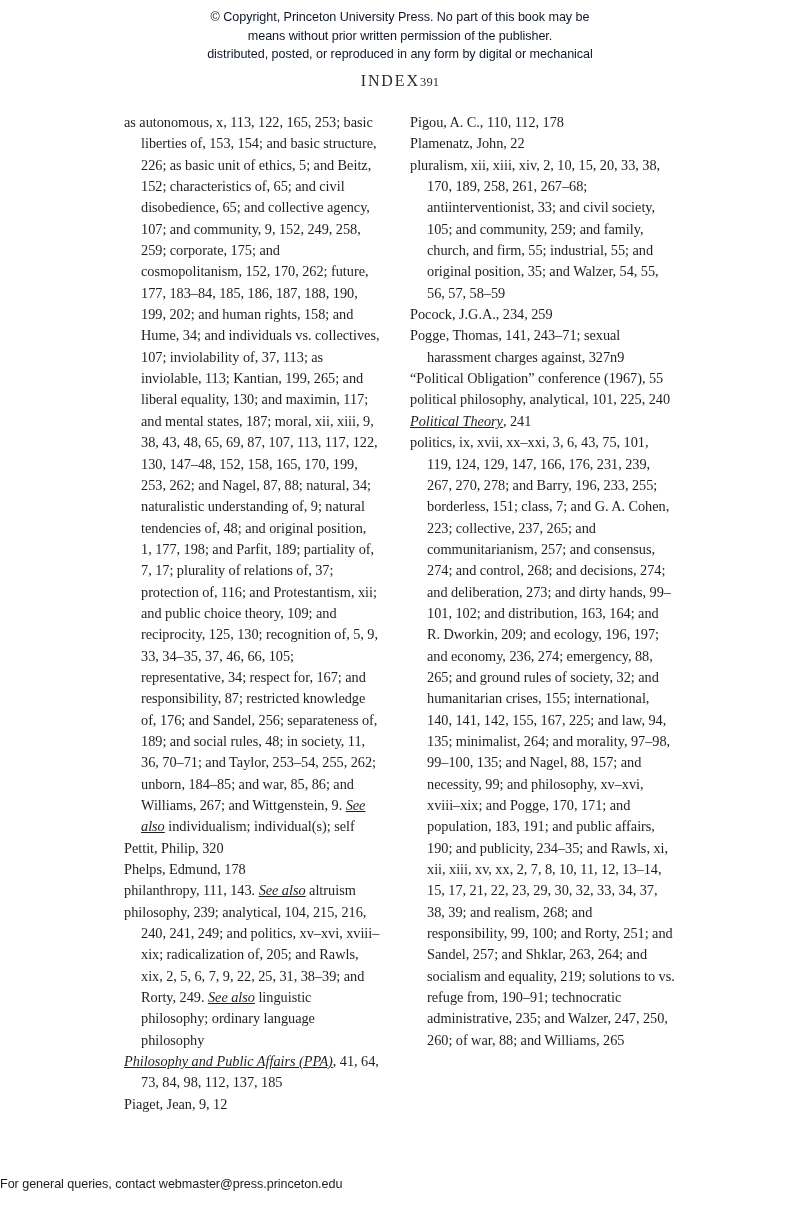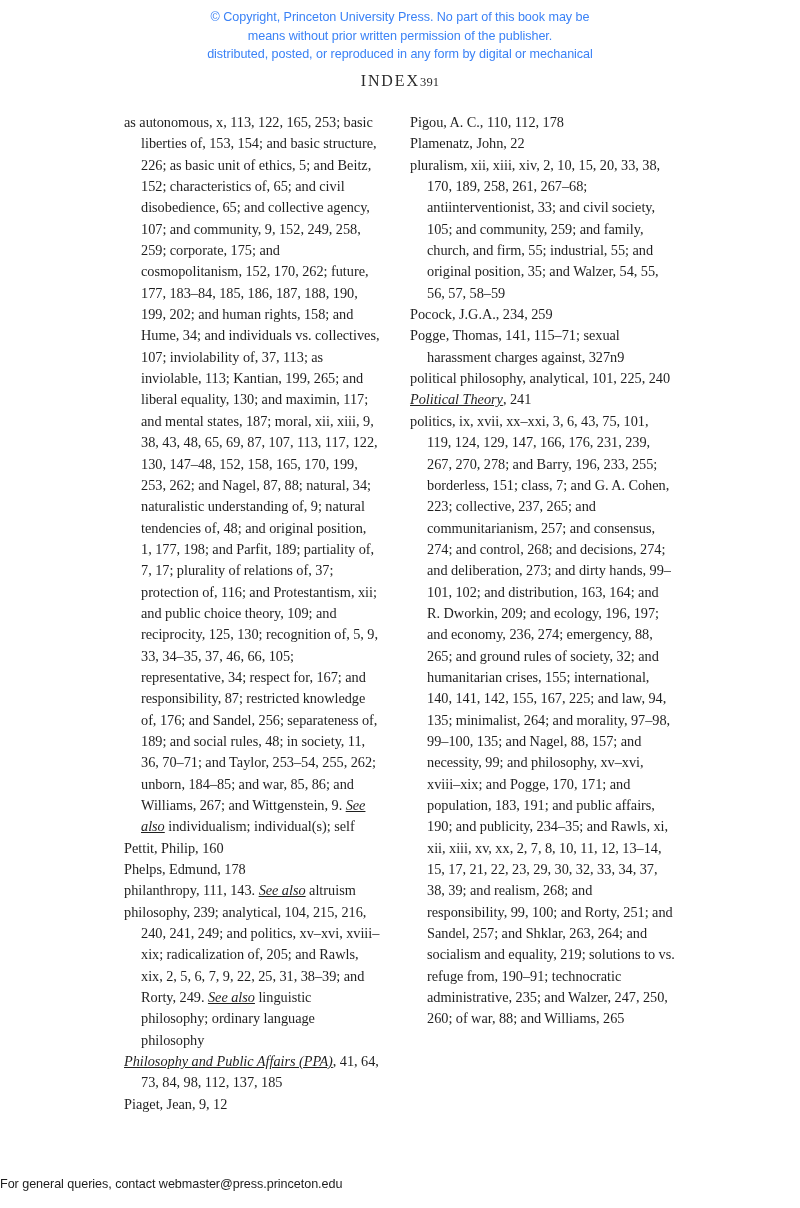--- a/index.html
+++ b/index.html
@@ -20,21 +20,21 @@
   
   #copyright-notice {
     position: absolute;
     left: 128px;
     top: 8px;
     width: 544px;
     text-align: center;
     font-family: "Liberation Sans", "DejaVu Sans", sans-serif;
     font-size: 12.6px;
     line-height: 18.5px;
-    color: #3b82f6;
+    color: #0f172a;
     letter-spacing: -0.05px;
   }
   #copyright-notice .cl {
     display: block;
     white-space: nowrap;
   }
 
   
   #running-head {
     position: absolute;
@@ -110,33 +110,34 @@
   <span class="cl">distributed, posted, or reproduced in any form by digital or mechanical</span>
 </div>
 
 <div id="running-head">
   <span class="rh-label">INDEX</span><span class="rh-folio">391</span>
 </div>
 
 <div id="index-body">
   <div class="index-column" id="index-column-left">
       <p class="index-entry">as autonomous, x, 113, 122, 165, 253; basic liberties of, 153, 154; and basic structure, 226; as basic unit of ethics, 5; and Beitz, 152; characteristics of, 65; and civil disobedience, 65; and collective agency, 107; and community, 9, 152, 249, 258, 259; corporate, 175; and cosmopolitanism, 152, 170, 262; future, 177, 183–84, 185, 186, 187, 188, 190, 199, 202; and human rights, 158; and Hume, 34; and individuals vs. collectives, 107; inviolability of, 37, 113; as inviolable, 113; Kantian, 199, 265; and liberal equality, 130; and maximin, 117; and mental states, 187; moral, xii, xiii, 9, 38, 43, 48, 65, 69, 87, 107, 113, 117, 122, 130, 147–48, 152, 158, 165, 170, 199, 253, 262; and Nagel, 87, 88; natural, 34; naturalistic understanding of, 9; natural tendencies of, 48; and original position, 1, 177, 198; and Parfit, 189; partiality of, 7, 17; plurality of relations of, 37; protection of, 116; and Protestantism, xii; and public choice theory, 109; and reciprocity, 125, 130; recognition of, 5, 9, 33, 34–35, 37, 46, 66, 105; representative, 34; respect for, 167; and responsibility, 87; restricted knowledge of, 176; and Sandel, 256; separateness of, 189; and social rules, 48; in society, 11, 36, 70–71; and Taylor, 253–54, 255, 262; unborn, 184–85; and war, 85, 86; and Williams, 267; and Wittgenstein, 9. <i>See also</i> individualism; individual(s); self</p>
-      <p class="index-entry">Pettit, Philip, 160</p>
+      <p class="index-entry">Pettit, Philip, 320</p>
       <p class="index-entry">Phelps, Edmund, 178</p>
       <p class="index-entry">philanthropy, 111, 143. <i>See also</i> altruism</p>
       <p class="index-entry">philosophy, 239; analytical, 104, 215, 216, 240, 241, 249; and politics, xv–xvi, xviii–xix; radicalization of, 205; and Rawls, xix, 2, 5, 6, 7, 9, 22, 25, 31, 38–39; and Rorty, 249. <i>See also</i> linguistic philosophy; ordinary language philosophy</p>
       <p class="index-entry"><i>Philosophy and Public Affairs (PPA)</i>, 41, 64, 73, 84, 98, 112, 137, 185</p>
       <p class="index-entry">Piaget, Jean, 9, 12</p>
     </div>
   <div class="index-column" id="index-column-right">
       <p class="index-entry">Pigou, A. C., 110, 112, 178</p>
       <p class="index-entry">Plamenatz, John, 22</p>
       <p class="index-entry">pluralism, xii, xiii, xiv, 2, 10, 15, 20, 33, 38, 170, 189, 258, 261, 267–68; antiinterventionist, 33; and civil society, 105; and community, 259; and family, church, and firm, 55; industrial, 55; and original position, 35; and Walzer, 54, 55, 56, 57, 58–59</p>
       <p class="index-entry">Pocock, J.G.A., 234, 259</p>
-      <p class="index-entry">Pogge, Thomas, 141, 115–71; sexual harassment charges against, 327n9</p>
+      <p class="index-entry">Pogge, Thomas, 141, 243–71; sexual harassment charges against, 327n9</p>
+      <p class="index-entry">“Political Obligation” conference (1967), 55</p>
       <p class="index-entry">political philosophy, analytical, 101, 225, 240</p>
       <p class="index-entry"><i>Political Theory</i>, 241</p>
       <p class="index-entry">politics, ix, xvii, xx–xxi, 3, 6, 43, 75, 101, 119, 124, 129, 147, 166, 176, 231, 239, 267, 270, 278; and Barry, 196, 233, 255; borderless, 151; class, 7; and G. A. Cohen, 223; collective, 237, 265; and communitarianism, 257; and consensus, 274; and control, 268; and decisions, 274; and deliberation, 273; and dirty hands, 99–101, 102; and distribution, 163, 164; and R. Dworkin, 209; and ecology, 196, 197; and economy, 236, 274; emergency, 88, 265; and ground rules of society, 32; and humanitarian crises, 155; international, 140, 141, 142, 155, 167, 225; and law, 94, 135; minimalist, 264; and morality, 97–98, 99–100, 135; and Nagel, 88, 157; and necessity, 99; and philosophy, xv–xvi, xviii–xix; and Pogge, 170, 171; and population, 183, 191; and public affairs, 190; and publicity, 234–35; and Rawls, xi, xii, xiii, xv, xx, 2, 7, 8, 10, 11, 12, 13–14, 15, 17, 21, 22, 23, 29, 30, 32, 33, 34, 37, 38, 39; and realism, 268; and responsibility, 99, 100; and Rorty, 251; and Sandel, 257; and Shklar, 263, 264; and socialism and equality, 219; solutions to vs. refuge from, 190–91; technocratic administrative, 235; and Walzer, 247, 250, 260; of war, 88; and Williams, 265</p>
     </div>
 </div>
 
 <div id="footer-note">
   <span>For general queries, contact webmaster@press.princeton.edu</span>
 </div>
 

